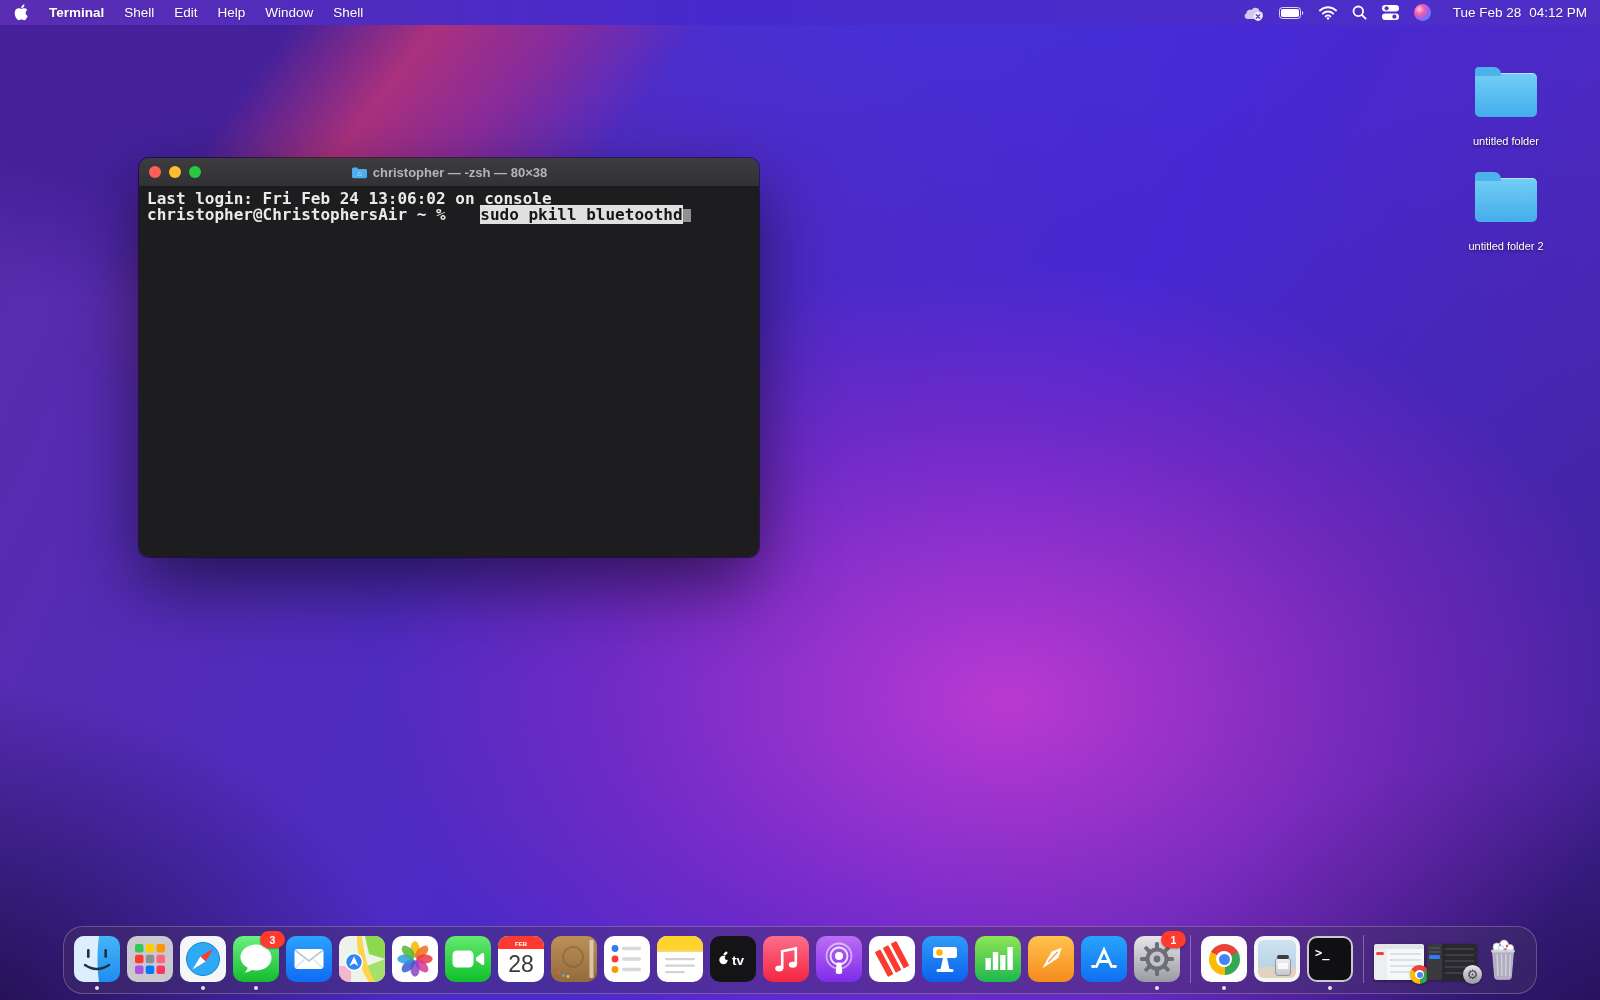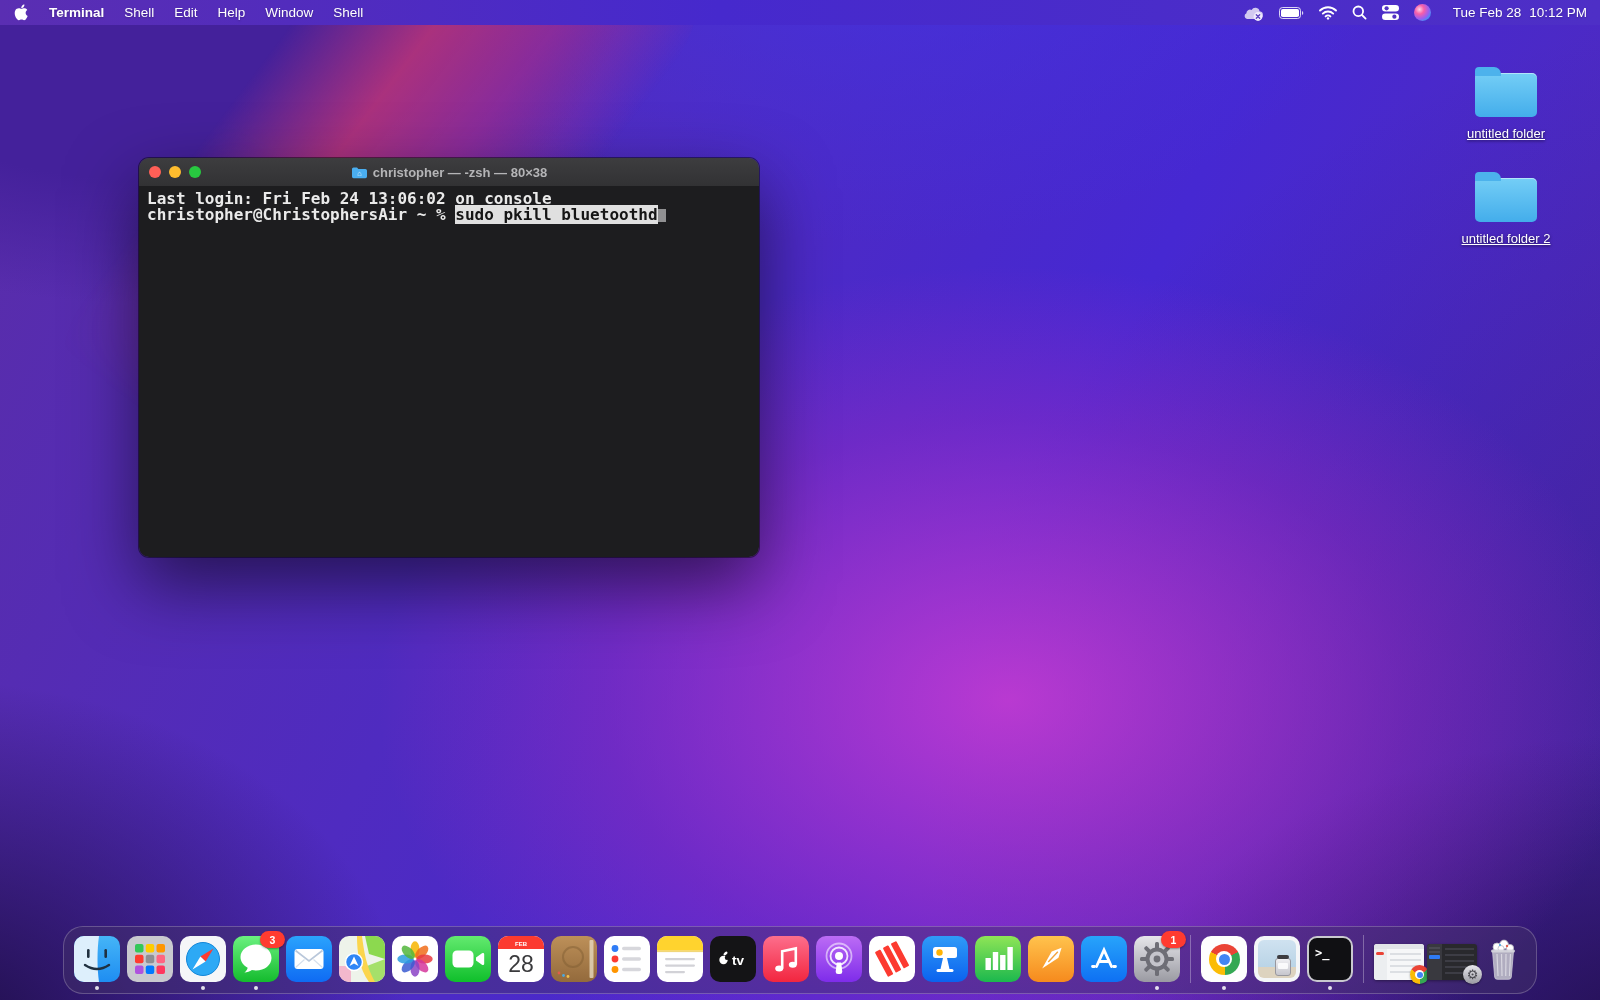--- a/index.html
+++ b/index.html
@@ -31,33 +31,33 @@
   .mb-status .sicon{display:flex;align-items:center;}
   .siri-orb{width:17px;height:17px;border-radius:50%;display:inline-block;
     background:radial-gradient(circle at 32% 32%, #ffd2e6, #f75fa8 28%, #9a5ef2 58%, #2f9bf3 82%, #1c63d8);}
   .mb-clock{display:flex;gap:8px;font-size:13.5px;}
 
   
   .folder-item{position:absolute;width:150px;display:flex;flex-direction:column;align-items:center;cursor:default;}
   .folder-icon{width:62px;height:44px;background:linear-gradient(#74cef6,#43adeb);border-radius:5px;position:relative;margin-top:9px;
     box-shadow:inset 0 1px 0 rgba(255,255,255,.45);}
   .folder-icon::before{content:'';position:absolute;top:-6px;left:0;width:26px;height:9px;background:#4cb2ec;border-radius:4px 7px 0 0;}
-  .folder-label{margin-top:9px;font-size:13px;font-weight:500;color:#fff;text-shadow:0 1px 3px rgba(0,0,0,.65);text-decoration:underline;}
+  .folder-label{margin-top:18px;font-size:11px;font-weight:500;color:#fff;text-shadow:0 1px 3px rgba(0,0,0,.65);}
 
   
   .window{position:absolute;left:139px;top:158px;width:620px;height:399px;border-radius:10px;overflow:hidden;
     box-shadow:0 28px 70px rgba(0,0,0,.55), 0 0 0 1px rgba(0,0,0,.45);z-index:10;}
   .titlebar{height:28px;background:linear-gradient(#3d3d3f,#323234);position:relative;display:flex;align-items:center;}
   .lights{display:flex;gap:8px;padding-left:10px;z-index:2;}
   .light{width:12px;height:12px;border-radius:50%;}
   .title{position:absolute;left:0;right:0;display:flex;justify-content:center;align-items:center;gap:6px;
     font-size:13px;font-weight:700;color:#b5b5b7;}
   .term-body{position:absolute;left:0;right:0;top:28px;bottom:0;background:#1d1d1f;padding:5px 8px;
     font-family:"DejaVu Sans Mono",monospace;font-size:16px;font-weight:600;line-height:15.5px;color:#eaeaea;white-space:pre-wrap;}
-  .sel{background:#e0e0e0;color:#151515;}
+  .sel{background:#e0e0e0;color:#151515;margin-left:25px;}
   .cursor{display:inline-block;width:8px;height:13px;background:#909092;vertical-align:-2px;}
 
   
   .dock{position:absolute;left:50%;bottom:6px;transform:translateX(-50%);display:flex;align-items:center;gap:7px;
     padding:8px 10px 10px;background:rgba(68,50,104,.45);border:1px solid rgba(255,255,255,.22);border-radius:20px;z-index:40;}
   .dock-item{position:relative;width:46px;height:46px;flex:0 0 auto;}
   .dock-item svg{display:block;width:46px;height:46px;}
   .dock-divider{width:1px;height:48px;background:rgba(255,255,255,.3);margin:0 3px;flex:0 0 auto;}
   .run-dot{position:absolute;bottom:-8px;left:50%;transform:translateX(-50%);width:4px;height:4px;border-radius:50%;background:rgba(255,255,255,.85);}
   .badge{position:absolute;top:-5px;right:-6px;min-width:17px;height:17px;border-radius:9px;background:var(--badge,#ff3b30);
@@ -154,21 +154,21 @@
               <rect y="8.4" width="17" height="6.6" rx="3.3" fill="#fff"></rect>
               <circle cx="12.4" cy="11.7" r="2.1" fill="#5333c4"></circle>
             </svg>
           </span>
           <span class="sicon">
             <span class="siri-orb"></span>
           </span>
         </span>
       <span class="mb-clock">
         <span>Tue Feb 28</span>
-        <span>10:12 PM</span>
+        <span>04:12 PM</span>
       </span>
     </div>
   </div>
 
   <div id="folders">
       <div class="folder-item" style="left: 1431px; top: 64px;">
         <div class="folder-icon"></div>
         <div class="folder-label">untitled folder</div>
       </div>
       <div class="folder-item" style="left: 1431px; top: 169px;">

